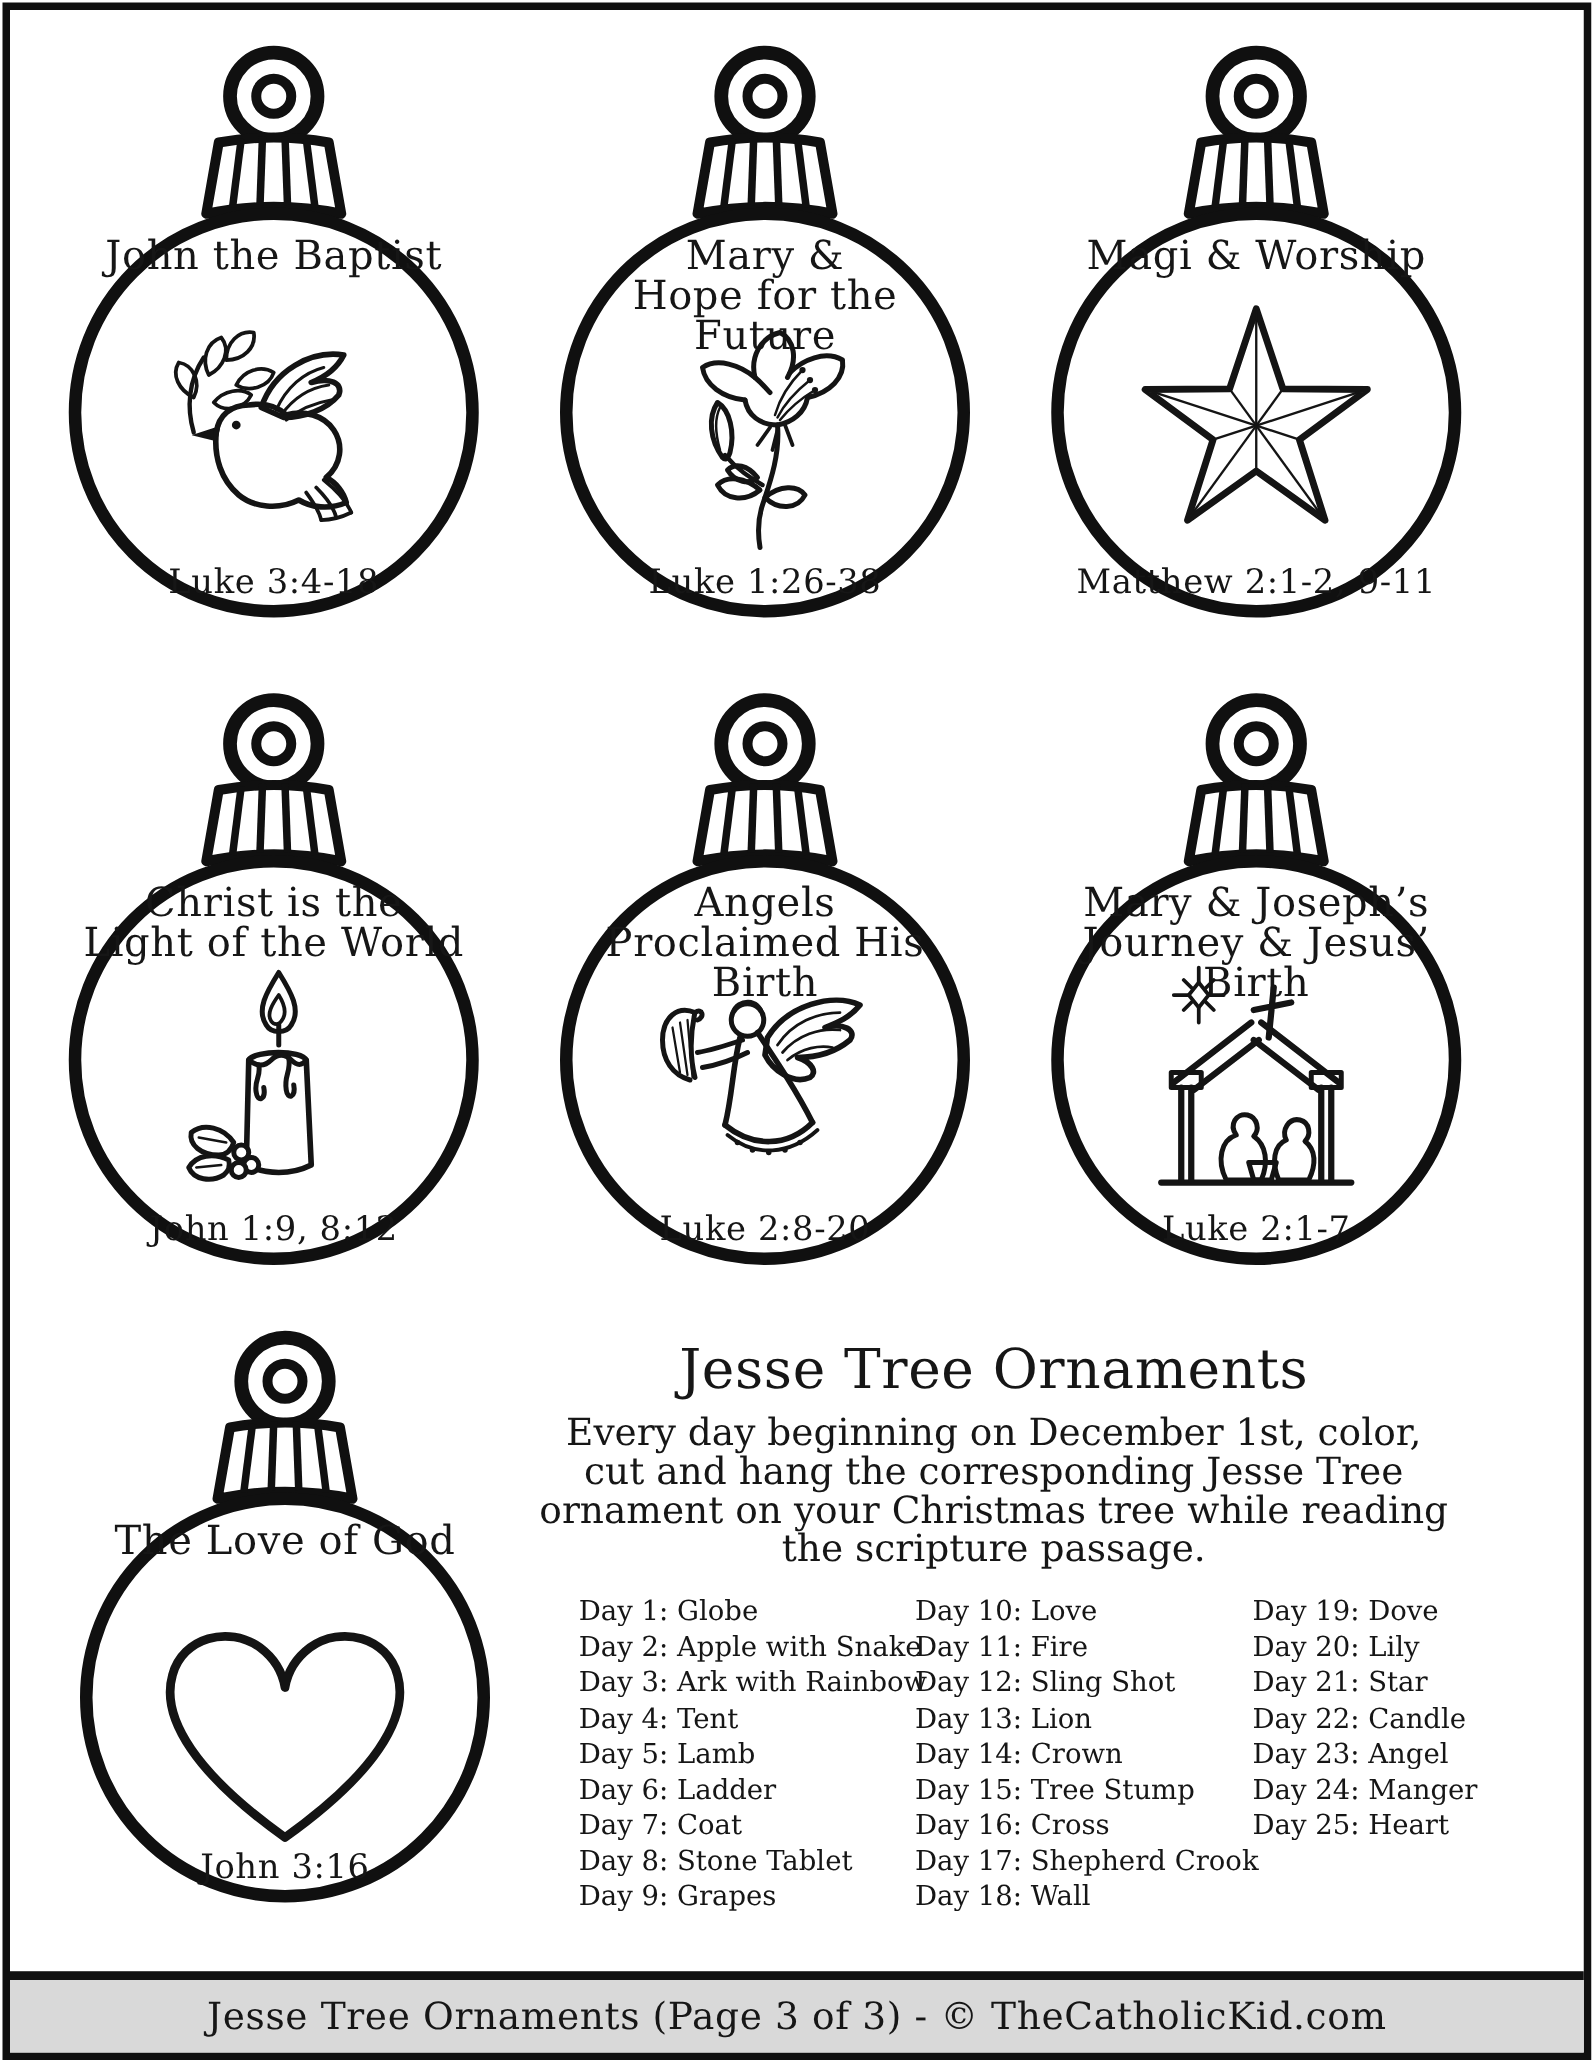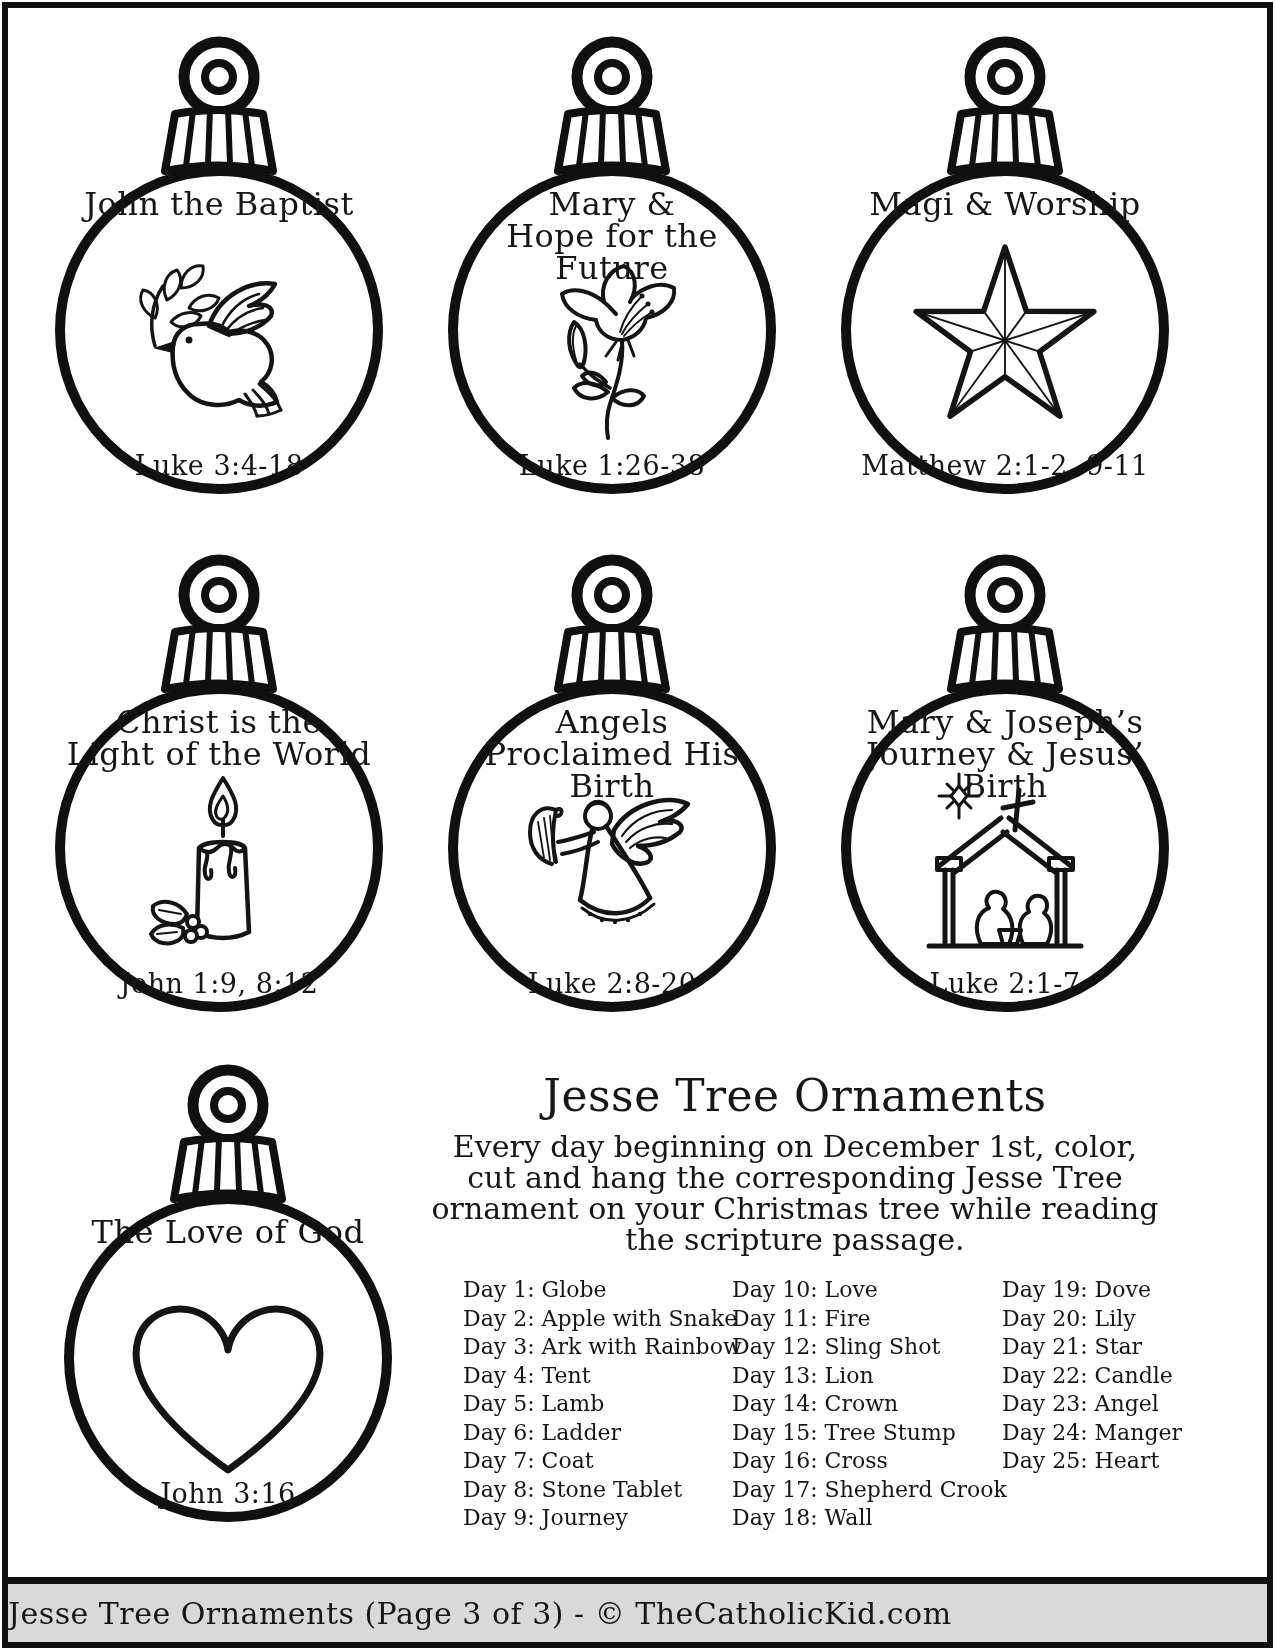--- a/index.html
+++ b/index.html
@@ -20,21 +20,21 @@
   .ornament--heart .orn-icon{left:80px;top:212px;}
   #o1{left:19px;top:30px;}   #o2{left:412px;top:30px;}  #o3{left:805px;top:30px;}
   #o4{left:19px;top:548px;}  #o5{left:412px;top:548px;} #o6{left:805px;top:548px;}
   #o7{left:28px;top:1058px;}
   .info{position:absolute;left:428px;top:1070px;width:734px;text-align:center;}
   .info-title{font-size:44px;letter-spacing:.5px;}
   .info-instructions{font-size:30px;line-height:31px;margin-top:10px;}
   .days-col{position:absolute;top:1276px;font-size:22px;line-height:28.5px;white-space:nowrap;}
   #col1{left:463px;} #col2{left:732px;} #col3{left:1002px;}
   .footer-bar{position:absolute;left:8px;right:8px;bottom:8px;height:58px;background:#d9d9d9;
-    border-top:7px solid #101010;display:flex;align-items:center;justify-content:flex-start;
+    border-top:7px solid #101010;display:flex;align-items:center;justify-content:center;
     font-size:30px;letter-spacing:.5px;}
   svg .ln{fill:none;stroke:#141414;stroke-linecap:round;stroke-linejoin:round;}
 </style>
 </head>
 <body>
 
 <svg width="0" height="0" style="position:absolute" aria-hidden="true">
   <defs>
     <symbol id="orn-chrome" viewBox="0 0 400 480">
       <circle cx="200" cy="47" r="35" fill="none" stroke="#101010" stroke-width="11"></circle>
@@ -245,21 +245,21 @@
 
 <div class="days-col" id="col1">
   <div>Day 1: Globe</div>
   <div>Day 2: Apple with Snake</div>
   <div>Day 3: Ark with Rainbow</div>
   <div>Day 4: Tent</div>
   <div>Day 5: Lamb</div>
   <div>Day 6: Ladder</div>
   <div>Day 7: Coat</div>
   <div>Day 8: Stone Tablet</div>
-  <div>Day 9: Journey</div>
+  <div>Day 9: Grapes</div>
 </div>
 <div class="days-col" id="col2">
   <div>Day 10: Love</div>
   <div>Day 11: Fire</div>
   <div>Day 12: Sling Shot</div>
   <div>Day 13: Lion</div>
   <div>Day 14: Crown</div>
   <div>Day 15: Tree Stump</div>
   <div>Day 16: Cross</div>
   <div>Day 17: Shepherd Crook</div>

